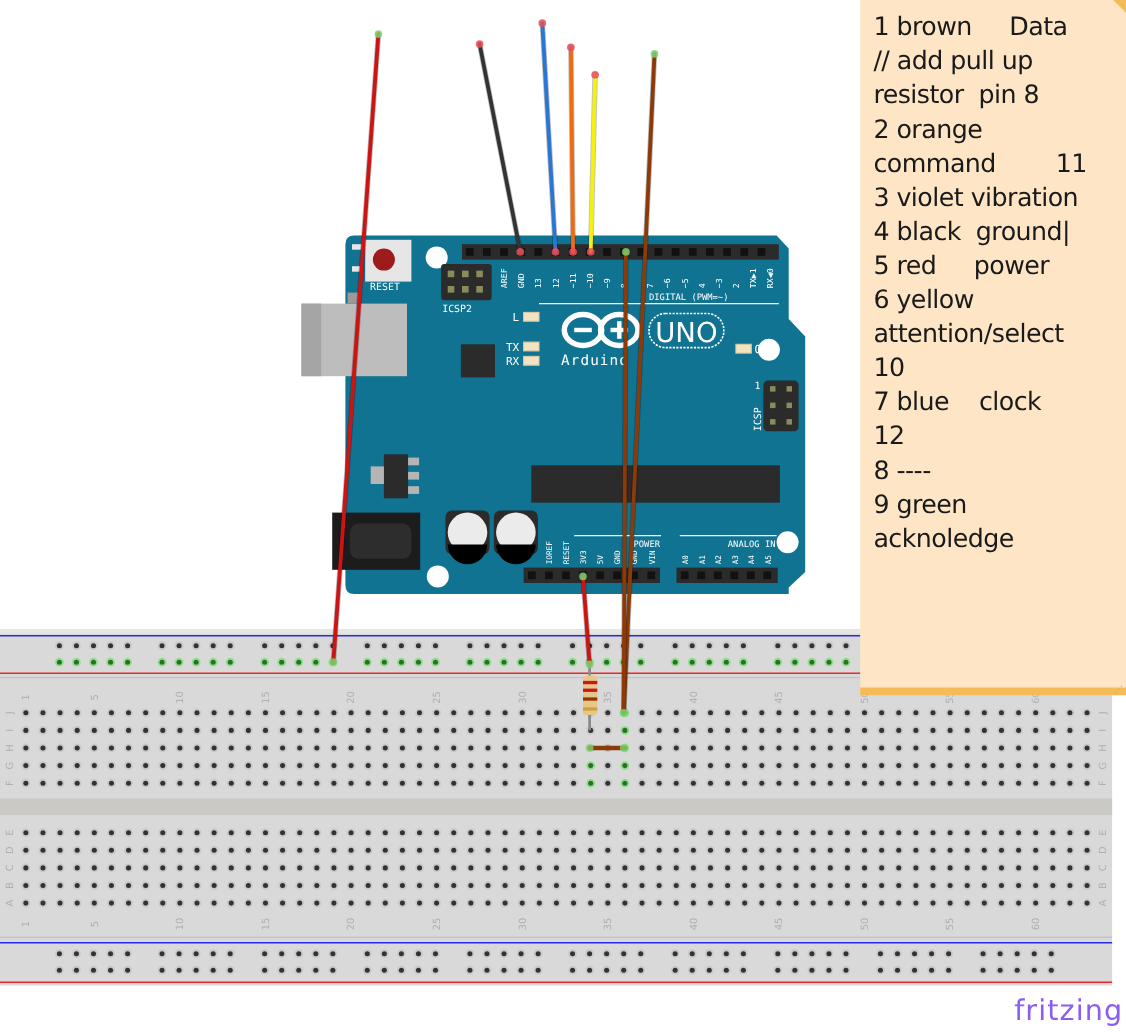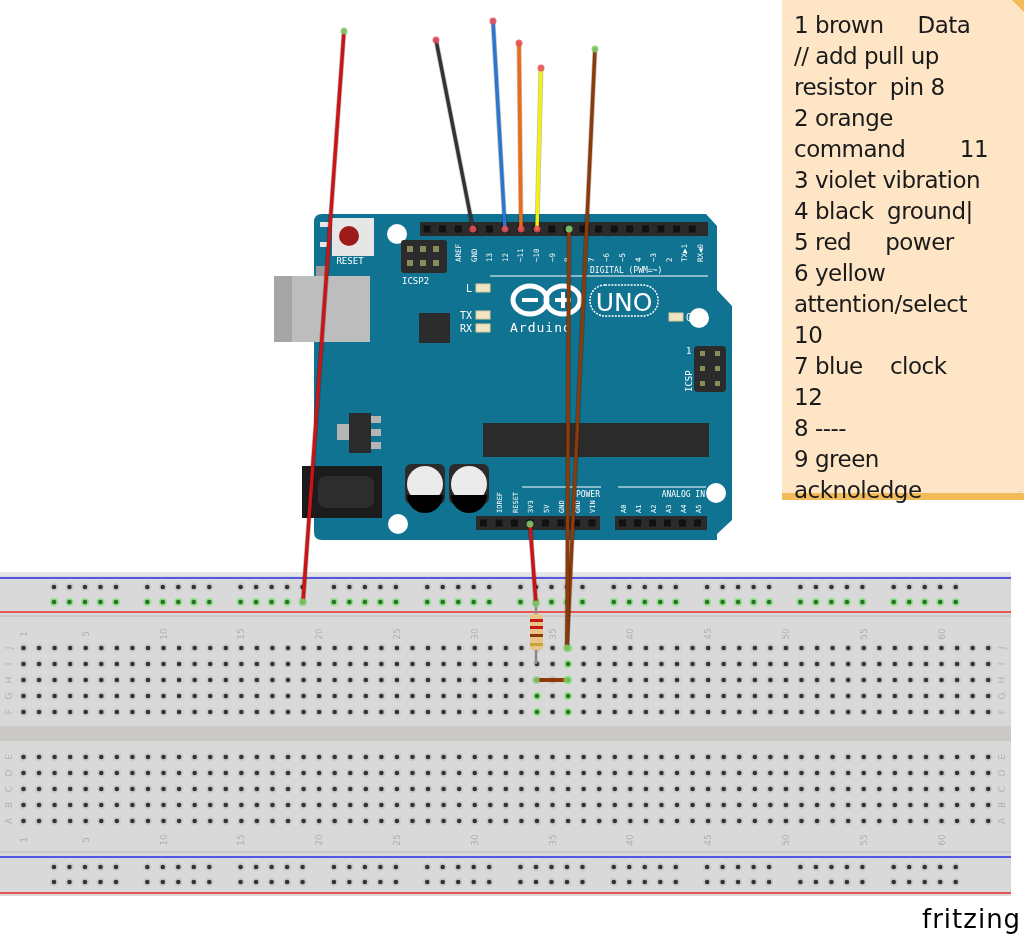--- a/index.html
+++ b/index.html
@@ -1,23 +1,23 @@
 <!DOCTYPE html>
 <html><head>
 <meta charset="utf-8">
 <style>
   html,body{margin:0;padding:0;background:#ffffff;}
   body{width:1024px;height:938px;position:relative;overflow:hidden;font-family:"DejaVu Sans",sans-serif;}
   #scene{position:absolute;left:0;top:0;width:1024px;height:938px;}
-  .note{position:absolute;left:782px;top:0;width:242px;height:500px;background:#fde5c6;box-sizing:border-box;
+  .note{position:absolute;left:782px;top:0;width:242px;height:632px;background:#fde5c6;box-sizing:border-box;
         border-bottom:7px solid #f4bb59;}
   .note-corner{position:absolute;right:0;top:0;width:0;height:0;border-left:12px solid transparent;border-top:12px solid #f4bb59;}
   .note-text{position:absolute;left:12px;top:10px;font-family:"DejaVu Sans",sans-serif;font-size:23px;line-height:31px;color:#1a1a1a;white-space:pre;letter-spacing:-0.5px;}
   .note-resize{position:absolute;right:3px;bottom:-6px;width:8px;height:8px;font-size:8px;color:#c9964a;line-height:8px;}
-  .logo{position:absolute;left:922px;top:904px;font-family:"DejaVu Sans",sans-serif;font-size:26px;color:#000000;letter-spacing:1px;}
+  .logo{position:absolute;left:922px;top:904px;font-family:"DejaVu Sans",sans-serif;font-size:26px;color:#8b5cf6;letter-spacing:1px;}
 </style>
 </head>
 <body>
 
 <svg id="scene" width="1024" height="938" viewBox="0 0 1024 938" xmlns="http://www.w3.org/2000/svg">
 
   <g id="breadboard">
     <rect x="0" y="572" width="1011" height="324" fill="#d9d9d9"></rect>
     <rect x="0" y="572" width="1011" height="4" fill="#e6e6e6"></rect>
     <line x1="0" y1="578" x2="1011" y2="578" stroke="#2a2ae8" stroke-width="1.3"></line>

